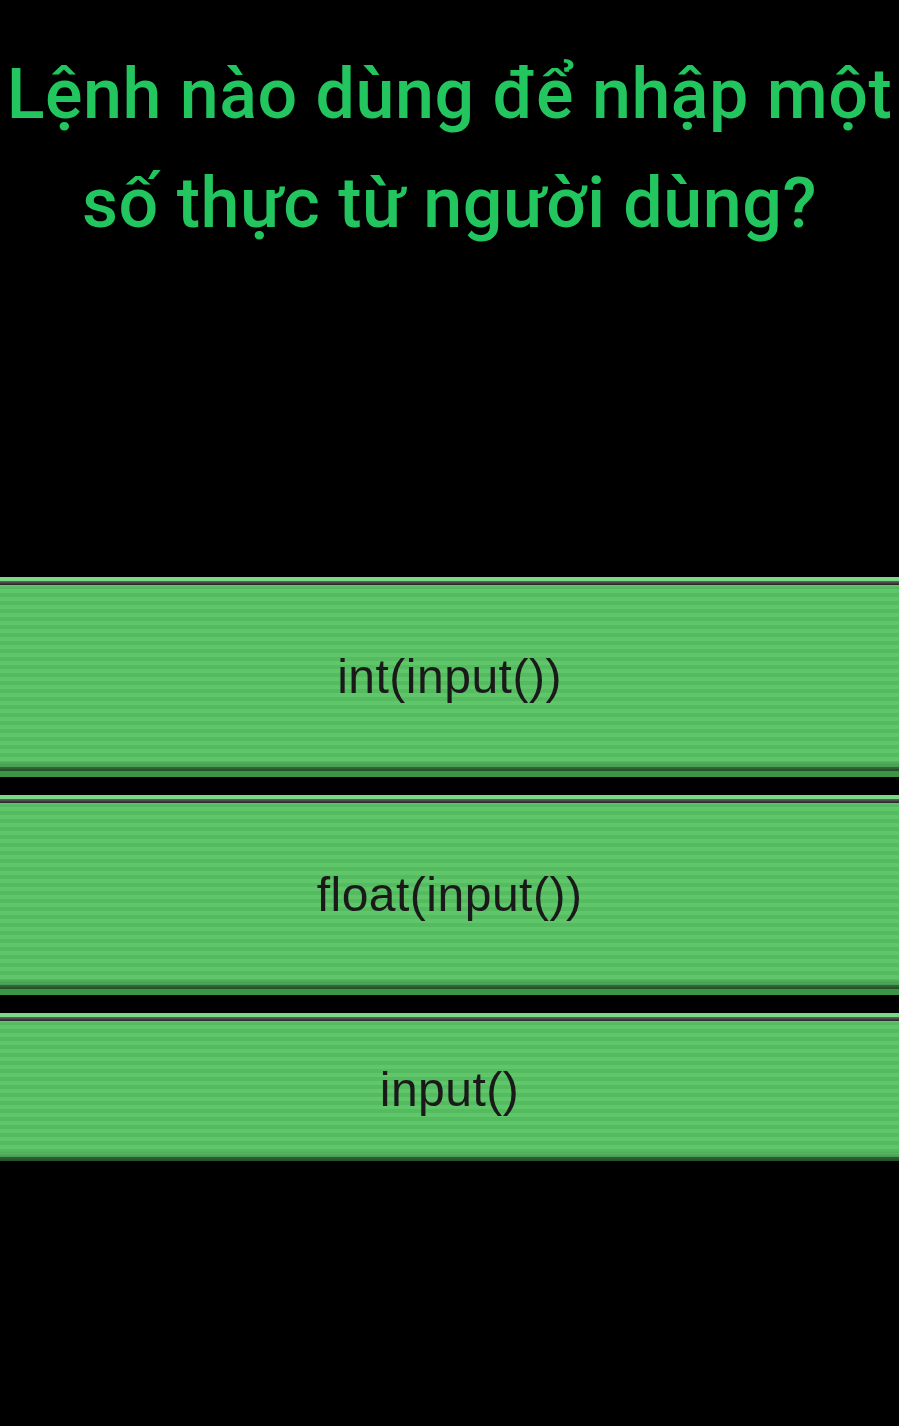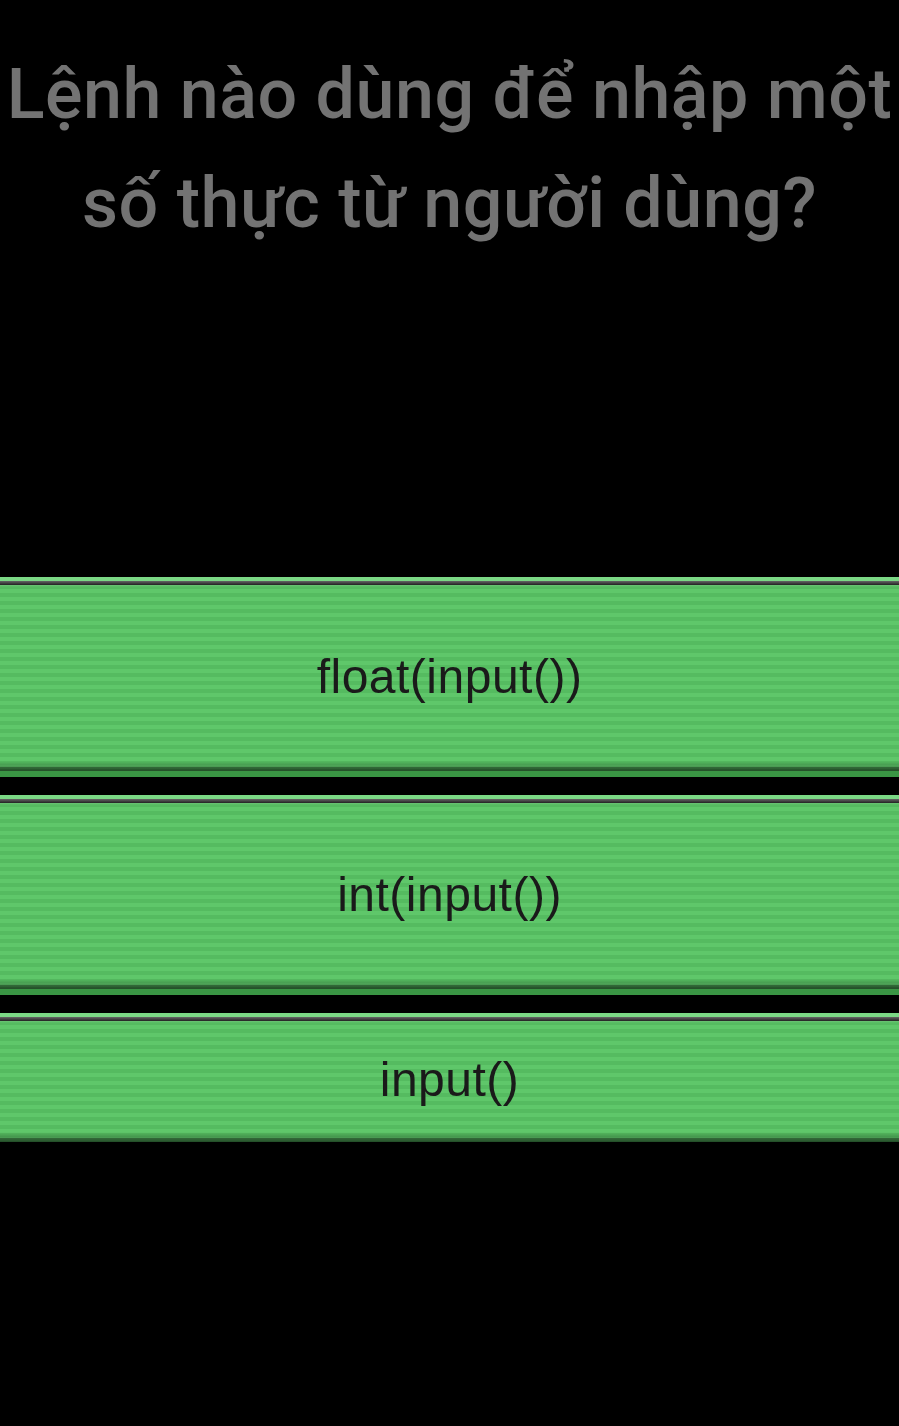--- a/index.html
+++ b/index.html
@@ -17,21 +17,21 @@
   flex-direction: column;
 }
 .question-area {
   height: 577px;
   display: flex;
   align-items: flex-start;
   justify-content: center;
   padding-top: 40px;
 }
 .question-text {
-  color: #737373;
+  color: #22c55e;
   font-size: 70px;
   font-weight: 500;
   text-align: center;
   line-height: 1.55;
   letter-spacing: 0.5px;
 }
 .options-area {
   flex: 1;
   display: flex;
   flex-direction: column;
@@ -69,40 +69,40 @@
 .option-btn::after {
   content: "";
   position: absolute;
   bottom: 0;
   left: 0;
   right: 0;
   height: 10px;
   background: linear-gradient(to top, rgba(0,0,0,0.4), transparent);
 }
 .option-btn:last-child {
-  height: 129px;
+  height: 148px;
   border-bottom: none;
 }
 .option-label {
   color: #1a1a1a;
   font-size: 48px;
   font-weight: 400;
   letter-spacing: 0.5px;
 }
 </style>
 </head>
 <body>
 
 <div class="question-area">
   <div class="question-text">Lệnh nào dùng để nhập một số thực từ người dùng?</div>
 </div>
 
 <div class="options-area">
   <button class="option-btn">
-    <span class="option-label">float(input())</span>
+    <span class="option-label">int(input())</span>
   </button>
   <button class="option-btn">
-    <span class="option-label">int(input())</span>
+    <span class="option-label">float(input())</span>
   </button>
   <button class="option-btn">
     <span class="option-label">input()</span>
   </button>
 </div>
 
 </body></html>

